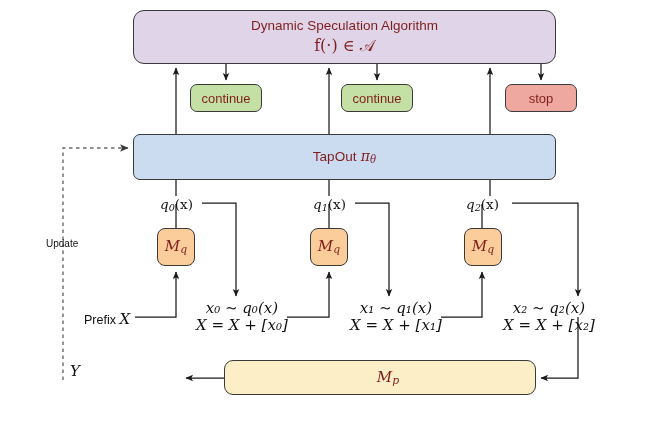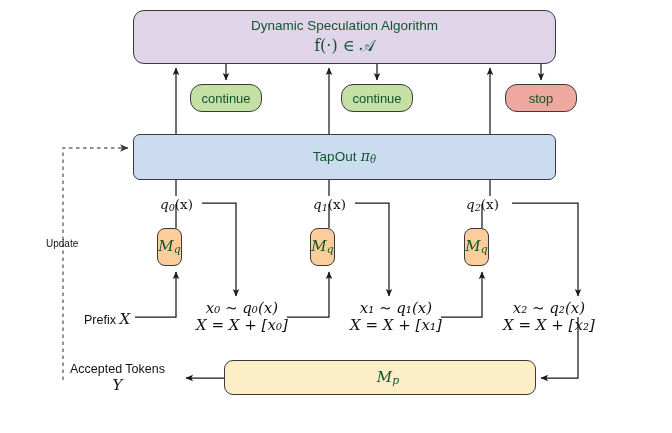--- a/index.html
+++ b/index.html
@@ -1,37 +1,37 @@
 <!DOCTYPE html>
 <html><head>
 <meta charset="utf-8">
 <style>
   html,body{margin:0;padding:0;background:#ffffff;}
   body{width:672px;height:433px;font-family:"Liberation Sans",sans-serif;}
   #stage{position:relative;width:672px;height:433px;overflow:hidden;background:#fff;}
 
   .box{position:absolute;box-sizing:border-box;border:1.3px solid #3a3a3a;
        border-radius:9px;display:flex;flex-direction:column;align-items:center;
-       justify-content:center;color:#14532d;}
+       justify-content:center;color:#7f1d1d;}
 
   .algo-box{left:133px;top:10px;width:423px;height:54px;background:#e0d4e8;border-radius:11px;}
   .algo-title{font-size:13.5px;line-height:1.25;}
   .algo-formula{font-family:"DejaVu Serif",serif;font-size:16px;line-height:1.3;margin-top:1px;}
 
-  .dec{width:72px;height:28px;font-size:13px;border-radius:12px;}
+  .dec{width:72px;height:28px;font-size:13px;border-radius:7px;}
   .dec-c0{left:190px;top:84px;background:#c5e0a5;}
   .dec-c1{left:341px;top:84px;background:#c5e0a5;}
   .dec-s0{left:505px;top:84px;background:#efa8a0;}
 
   .tapout-box{left:133px;top:134px;width:423px;height:46px;background:#ccdcf0;border-radius:7px;}
   .tapout-label{font-size:13.5px;}
   .tapout-label .pi{font-family:"DejaVu Serif",serif;font-style:italic;font-size:14px;}
   .sub{font-size:0.72em;vertical-align:-0.22em;}
 
-  .mq{width:25px;height:38px;background:#fbcd9b;border-radius:8px;
+  .mq{width:38px;height:38px;background:#fbcd9b;border-radius:8px;
       font-family:"DejaVu Serif",serif;font-style:italic;font-size:15px;}
   .mq0{left:157px;top:228px;}
   .mq1{left:310px;top:228px;}
   .mq2{left:464px;top:228px;}
 
   .mp-box{left:224px;top:360px;width:312px;height:35px;background:#fcefc7;border-radius:9px;
           font-family:"DejaVu Serif",serif;font-style:italic;font-size:15px;padding-left:16px;}
 
   .lbl{position:absolute;color:#111;white-space:nowrap;}
   .math{font-family:"DejaVu Serif",serif;font-style:italic;font-size:15px;color:#111;}
@@ -168,19 +168,18 @@
   <div class="lbl prefix">
     <span>Prefix</span>
     <span class="mx">X</span>
   </div>
 
   <div class="box mp-box">
     <span><span>M</span><span class="sub">p</span></span>
   </div>
 
   <div class="lbl accepted">
-    <div>Accepted Tokens</div>
     <div class="my">Y</div>
   </div>
 
   <div class="lbl update">Update</div>
 
 </div>
 
 </body></html>

